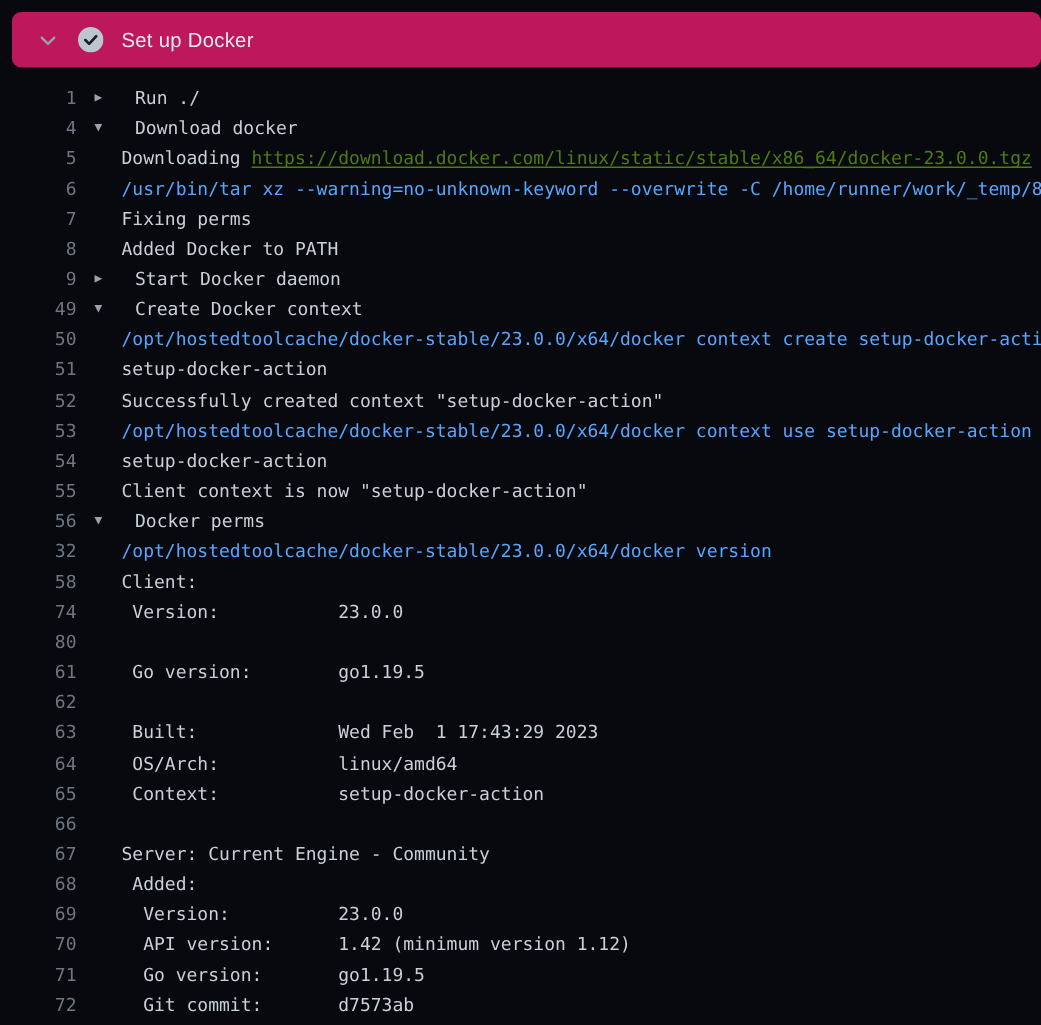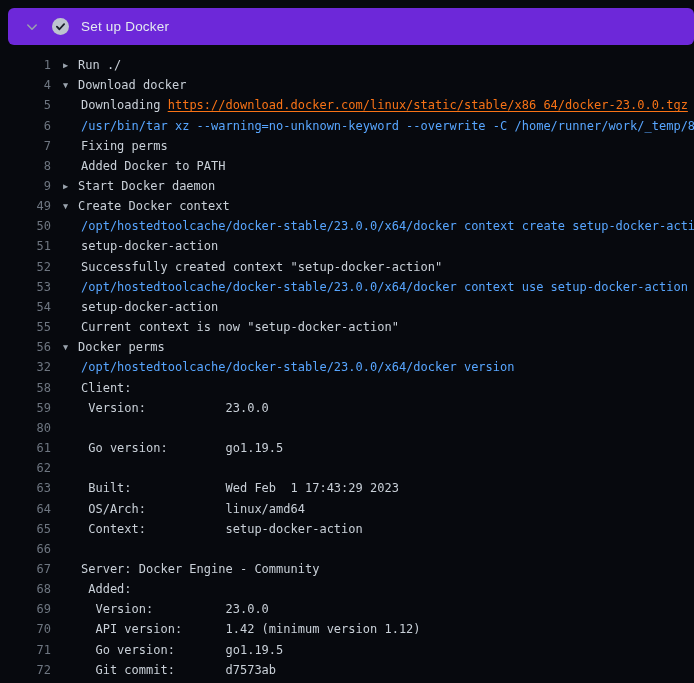--- a/index.html
+++ b/index.html
@@ -6,21 +6,21 @@
   html, body {
     margin: 0; padding: 0;
     width: 694px; height: 683px;
     background: #07090e;
     overflow: hidden;
   }
   .step-header {
     margin: 8px 0 0 8px;
     width: calc(100% - 8px);
     height: 37px;
-    background: #6d28d9;
+    background: #be185d;
     border-radius: 6px;
     display: flex;
     align-items: center;
     padding: 0 12px;
     cursor: pointer;
     font-family: "Liberation Sans", sans-serif;
   }
   .chev { display: flex; align-items: center; justify-content: center; width: 20px; height: 20px; margin-left: 2px; }
   .status { display: flex; align-items: center; margin-left: 10px; }
   .title {
@@ -51,25 +51,25 @@
   .tri {
     display: none;
     flex: 0 0 15px;
     margin-left: 12px;
     color: #9aa3ad;
     font-size: 8.5px;
     line-height: 1;
   }
   .row.group .tri { display: block; }
   .row.group { cursor: pointer; }
-  .row.group .txt { margin-left: 0; }
+  .row.group .txt { margin-left: 12px; }
   .txt { margin-left: 30px; color: #c9d0d8; }
   .txt.cmd { color: #58a6ff; }
   .loglink {
-    color: #f97316;
+    color: #4d7c0f;
     text-decoration: underline;
     text-underline-offset: 2px;
     cursor: pointer;
   }
 </style>
 </head>
 <body>
 
 <div class="step-header">
   <span class="chev">
@@ -148,39 +148,39 @@
     <span class="txt cmd">/opt/hostedtoolcache/docker-stable/23.0.0/x64/docker context use setup-docker-action</span>
   </div>
     <div class="row">
     <span class="ln">54</span>
     
     <span class="txt">setup-docker-action</span>
   </div>
     <div class="row">
     <span class="ln">55</span>
     
-    <span class="txt">Current context is now "setup-docker-action"</span>
+    <span class="txt">Client context is now "setup-docker-action"</span>
   </div>
     <div class="row group">
     <span class="ln">56</span>
     <span class="tri">▼</span>
     <span class="txt">Docker perms</span>
   </div>
     <div class="row">
     <span class="ln">32</span>
     
     <span class="txt cmd">/opt/hostedtoolcache/docker-stable/23.0.0/x64/docker version</span>
   </div>
     <div class="row">
     <span class="ln">58</span>
     
     <span class="txt">Client:</span>
   </div>
     <div class="row">
-    <span class="ln">59</span>
+    <span class="ln">74</span>
     
     <span class="txt"> Version:           23.0.0</span>
   </div>
     <div class="row">
     <span class="ln">80</span>
     
   </div>
     <div class="row">
     <span class="ln">61</span>
     
@@ -206,21 +206,21 @@
     <span class="txt"> Context:           setup-docker-action</span>
   </div>
     <div class="row">
     <span class="ln">66</span>
     
     <span class="txt"></span>
   </div>
     <div class="row">
     <span class="ln">67</span>
     
-    <span class="txt">Server: Docker Engine - Community</span>
+    <span class="txt">Server: Current Engine - Community</span>
   </div>
     <div class="row">
     <span class="ln">68</span>
     
     <span class="txt"> Added:</span>
   </div>
     <div class="row">
     <span class="ln">69</span>
     
     <span class="txt">  Version:          23.0.0</span>

